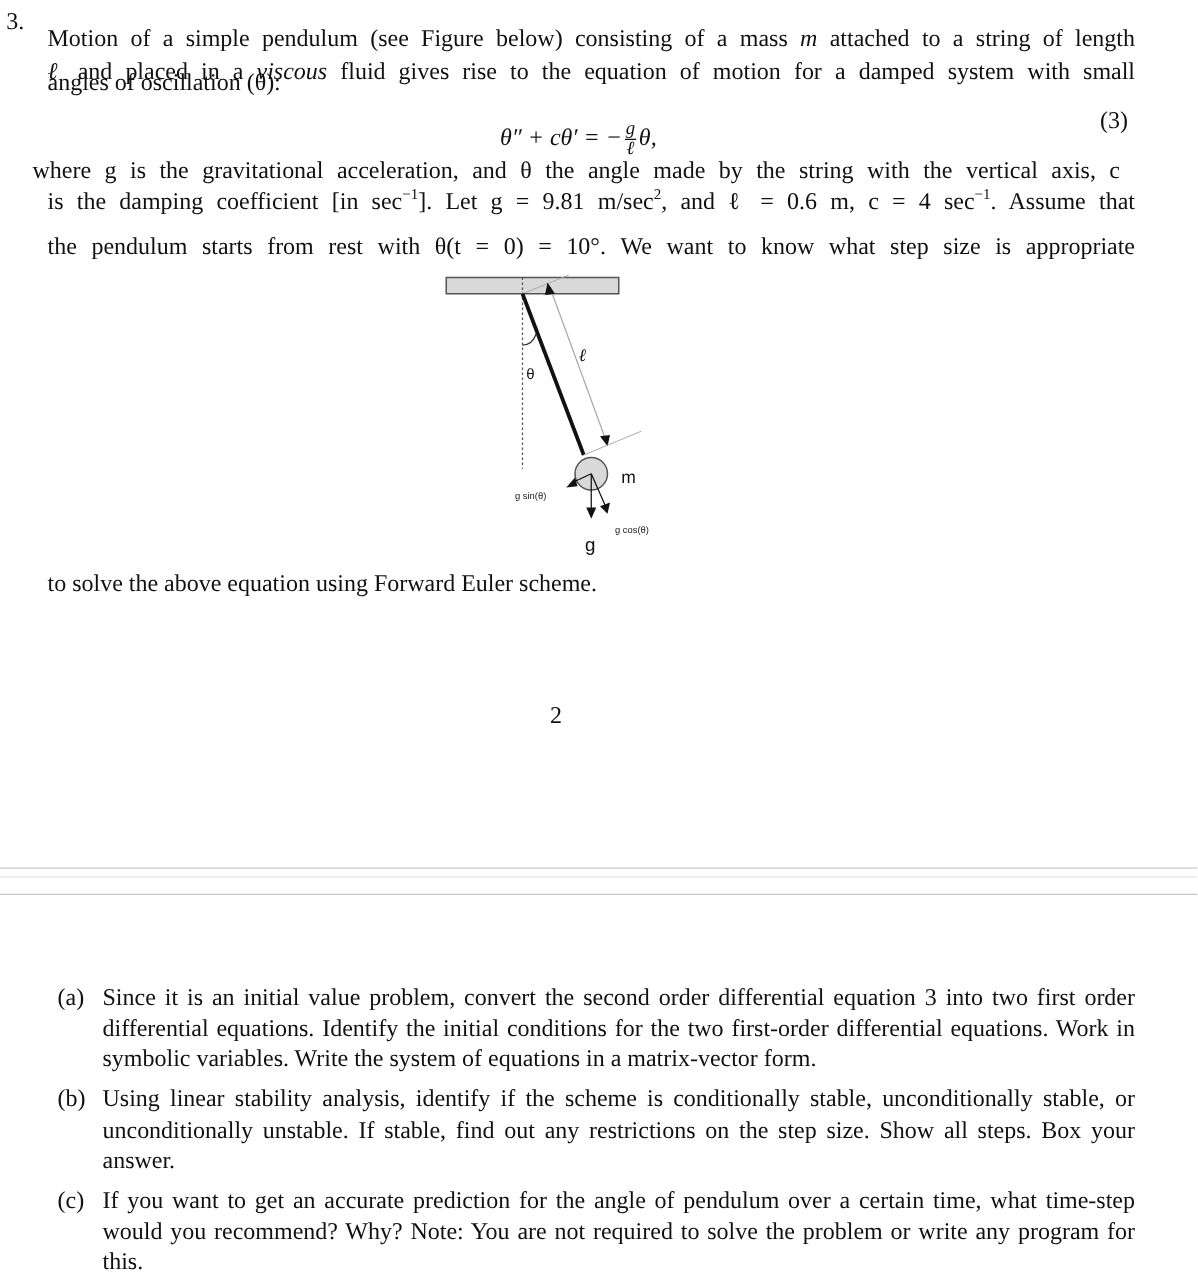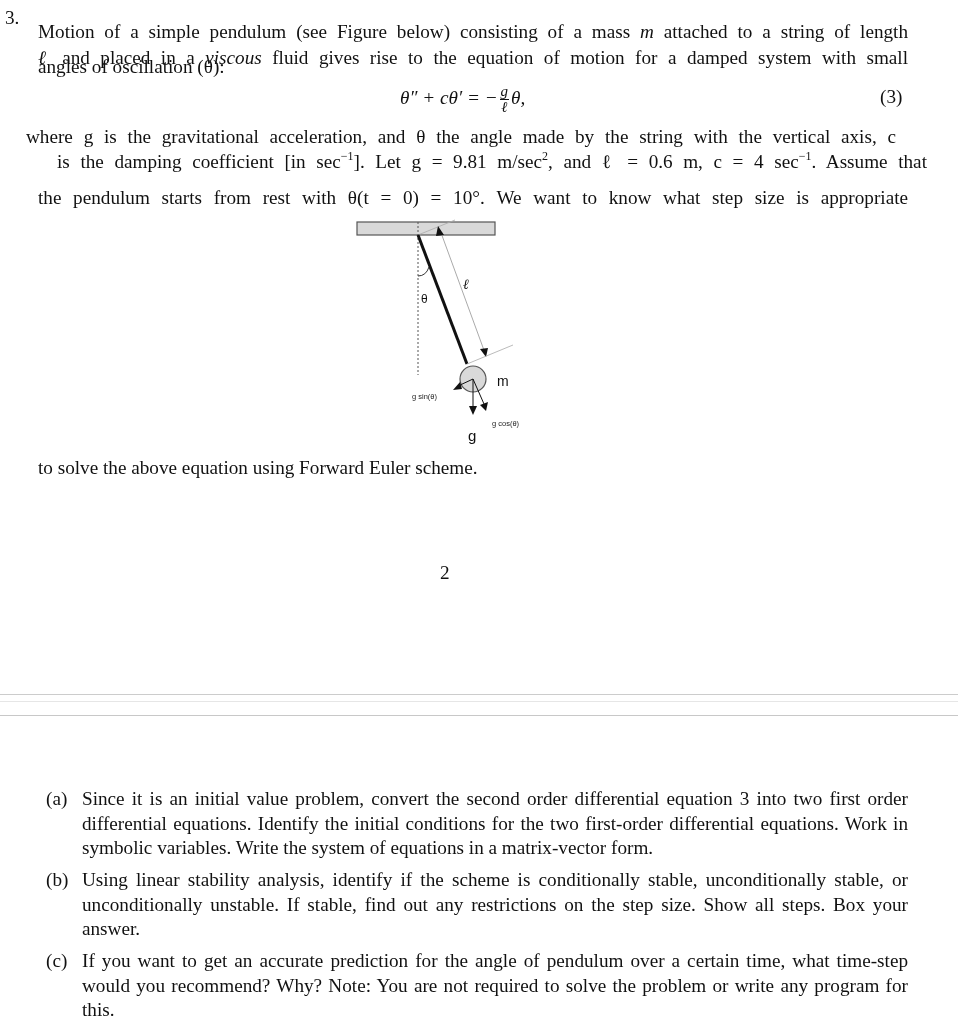--- a/index.html
+++ b/index.html
@@ -2,21 +2,21 @@
 <html><head>
 <meta charset="utf-8">
 <style>
   html, body { margin:0; padding:0; background:#ffffff; }
   body { width:958px; height:1024px; position:relative; overflow:hidden;
          font-family:"Liberation Serif","DejaVu Serif",serif; color:#111; }
   .line { position:absolute; font-size:19.2px; line-height:24px; white-space:nowrap; }
   .just { text-align:justify; text-align-last:justify; }
   i.m { font-style:italic; }
   sup { font-size:12px; line-height:0; position:relative; top:-1px; }
-  .eq { position:absolute; top:84px; left:400px; font-size:19.2px; white-space:nowrap; }
+  .eq { position:absolute; top:96px; left:400px; font-size:19.2px; white-space:nowrap; }
   .frac { display:inline-block; vertical-align:middle; text-align:center; font-style:italic; margin:0 2px; }
   .frac span { display:block; line-height:15px; font-size:15px; }
   .frac .num { border-bottom:1px solid #111; padding:0 1px; }
   .eqnum { position:absolute; top:86px; left:880px; font-size:19.2px; }
   .figure { position:absolute; left:340px; top:210px; width:200px; height:250px; }
   .pagenum { position:absolute; top:562px; left:440px; font-size:19.2px; }
   .rule { position:absolute; left:0; width:958px; height:1px; }
   .item { position:absolute; left:46px; width:862px; font-size:19.2px; line-height:24.5px; }
   .item .lbl { position:absolute; left:0; top:0; }
   .item .body { margin-left:36px; text-align:justify; }
@@ -37,21 +37,21 @@
   <span>fluid gives rise to the equation of motion for a damped system with small</span>
 </div>
 <div class="line" style="top:55px;left:38px;">angles of oscillation (θ):</div>
 
 <div class="eq">
   <i>θ″ + cθ′ = −</i><span class="frac"><span class="num">g</span><span>ℓ</span></span><i>θ,</i>
 </div>
 <div class="eqnum">(3)</div>
 
 <div class="line just" style="top:125px;left:26px;width:870px;">where g is the gravitational acceleration, and θ the angle made by the string with the vertical axis, c</div>
-<div class="line just" style="top:150px;left:38px;width:870px;margin-left:19px;">
+<div class="line just" style="top:150px;left:38px;width:870px;">
   <span>is the damping coefficient [in sec</span><sup>−1</sup><span>]. Let g = 9.81 m/sec</span><sup>2</sup><span>, and ℓ = 0.6 m, c = 4 sec</span><sup>−1</sup><span>. Assume that</span>
 </div>
 <div class="line just" style="top:186px;left:38px;width:870px;">the pendulum starts from rest with θ(t = 0) = 10°.  We want to know what step size is appropriate</div>
 
 <div class="figure">
   <svg width="200" height="250" viewBox="0 0 200 250" xmlns="http://www.w3.org/2000/svg">
     <rect x="17" y="12" width="138" height="13" fill="#d9d9d9" stroke="#555" stroke-width="1.2"></rect>
     <line x1="78" y1="25" x2="115" y2="10" stroke="#aaa" stroke-width="0.8"></line>
     <line x1="78" y1="12" x2="78" y2="165" stroke="#555" stroke-width="1" stroke-dasharray="2,2"></line>
     <line x1="78" y1="25" x2="127" y2="154" stroke="#111" stroke-width="3"></line>

